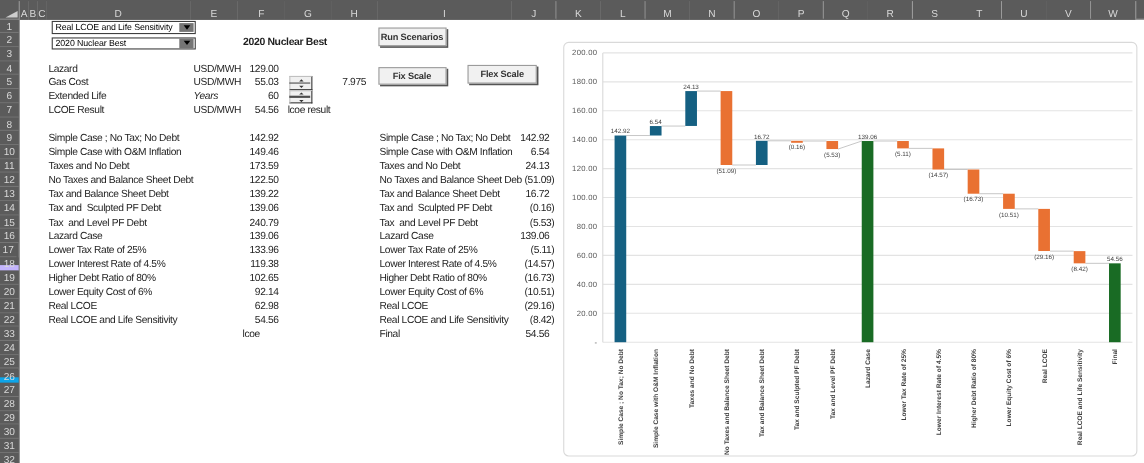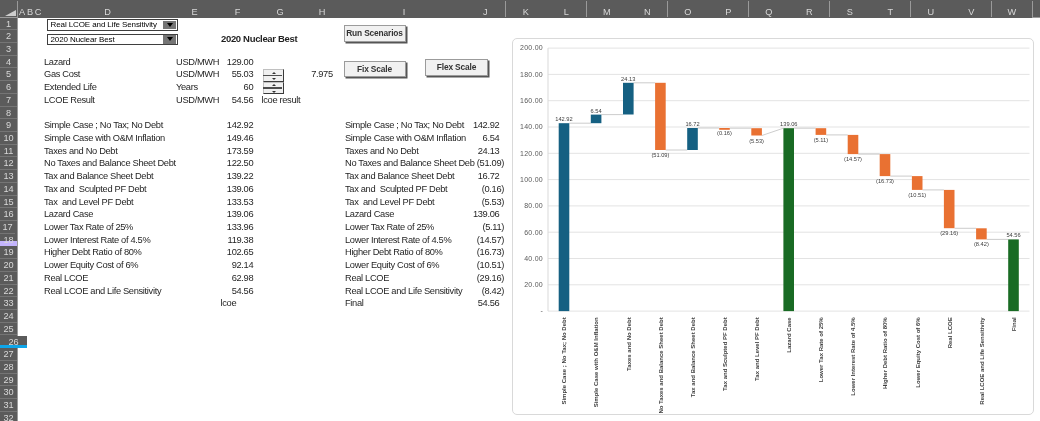--- a/index.html
+++ b/index.html
@@ -75,21 +75,21 @@
 <div class="hdr" style="left:0;top:208.30px;width:17px;height:12.72px;text-align:center;line-height:12.72px;border-bottom:1px solid #757575">16</div>
 <div class="hdr" style="left:0;top:221.02px;width:15px;height:12.72px;text-align:center;line-height:12.72px;border-bottom:1px solid #757575">17</div>
 <div class="hdr" style="left:0;top:233.74px;width:17px;height:12.72px;text-align:center;line-height:12.72px;border-bottom:5px solid #c4b5fd">18</div>
 <div class="hdr" style="left:0;top:246.46px;width:17px;height:12.72px;text-align:center;line-height:12.72px;border-bottom:1px solid #757575">19</div>
 <div class="hdr" style="left:0;top:259.18px;width:17px;height:12.72px;text-align:center;line-height:12.72px;border-bottom:1px solid #757575">20</div>
 <div class="hdr" style="left:0;top:271.90px;width:17px;height:12.72px;text-align:center;line-height:12.72px;border-bottom:1px solid #757575">21</div>
 <div class="hdr" style="left:0;top:284.62px;width:17px;height:12.72px;text-align:center;line-height:12.72px;border-bottom:1px solid #757575">22</div>
 <div class="hdr" style="left:0;top:297.34px;width:17px;height:12.72px;text-align:center;line-height:12.72px;border-bottom:1px solid #757575">33</div>
 <div class="hdr" style="left:0;top:310.06px;width:17px;height:12.72px;text-align:center;line-height:12.72px;border-bottom:1px solid #757575">24</div>
 <div class="hdr" style="left:0;top:322.78px;width:17px;height:12.72px;text-align:center;line-height:12.72px;border-bottom:1px solid #757575">25</div>
-<div class="hdr" style="left:0;top:335.50px;width:27px;height:12.72px;text-align:center;line-height:12.72px;border-bottom:3px solid #0ea5e9">26</div>
+<div class="hdr" style="left:0;top:335.50px;width:17px;height:12.72px;text-align:center;line-height:12.72px;border-bottom:5px solid #0ea5e9">26</div>
 <div class="hdr" style="left:0;top:348.22px;width:17px;height:12.72px;text-align:center;line-height:12.72px;border-bottom:1px solid #757575">27</div>
 <div class="hdr" style="left:0;top:360.94px;width:17px;height:12.72px;text-align:center;line-height:12.72px;border-bottom:1px solid #757575">28</div>
 <div class="hdr" style="left:0;top:373.66px;width:17px;height:12.72px;text-align:center;line-height:12.72px;border-bottom:1px solid #757575">29</div>
 <div class="hdr" style="left:0;top:386.38px;width:17px;height:12.72px;text-align:center;line-height:12.72px;border-bottom:1px solid #757575">30</div>
 <div class="hdr" style="left:0;top:399.10px;width:17px;height:12.72px;text-align:center;line-height:12.72px;border-bottom:1px solid #757575">31</div>
 <div class="hdr" style="left:0;top:411.82px;width:17px;height:12.72px;text-align:center;line-height:12.72px;border-bottom:1px solid #757575">32</div>
 <div style="position:absolute;left:46.5px;top:19px;width:131px;height:11.5px;background:#fff;border:1px solid #3f3f3f;font-size:8px;color:#000;line-height:9.5px;padding-left:3px;letter-spacing:-0.1px;white-space:nowrap">Real LCOE and Life Sensitivity<div style="position:absolute;right:0.5px;top:0.5px;width:13px;height:8.5px;background:#757575;display:flex;align-items:center;justify-content:center">
       <div style="width:0;height:0;border-left:3px solid transparent;border-right:3px solid transparent;border-top:4px solid #000"></div>
     </div></div>
 <div style="position:absolute;left:46.5px;top:33.5px;width:131px;height:11.5px;background:#fff;border:1px solid #3f3f3f;font-size:8px;color:#000;line-height:9.5px;padding-left:3px;letter-spacing:-0.1px;white-space:nowrap">2020 Nuclear Best<div style="position:absolute;right:0.5px;top:0.5px;width:13px;height:8.5px;background:#757575;display:flex;align-items:center;justify-content:center">
@@ -99,21 +99,21 @@
 <div class="btn" style="left:343.5px;top:24.5px;width:62px;height:17.5px">Run Scenarios</div>
 <div class="btn" style="left:343.5px;top:60.5px;width:62px;height:16.5px">Fix Scale</div>
 <div class="btn" style="left:425px;top:58.5px;width:63px;height:17.5px">Flex Scale</div>
 <div class="cell " style="left:44px;top:55.66px;height:12.72px;line-height:12.72px;">Lazard</div>
 <div class="cell " style="left:176px;top:55.66px;height:12.72px;line-height:12.72px;">USD/MWH</div>
 <div class="cell rt" style="left:200px;top:55.66px;height:12.72px;line-height:12.72px;width:53.3px;">129.00</div>
 <div class="cell " style="left:44px;top:68.38px;height:12.72px;line-height:12.72px;">Gas Cost</div>
 <div class="cell " style="left:176px;top:68.38px;height:12.72px;line-height:12.72px;">USD/MWH</div>
 <div class="cell rt" style="left:200px;top:68.38px;height:12.72px;line-height:12.72px;width:53.3px;">55.03</div>
 <div class="cell " style="left:44px;top:81.10px;height:12.72px;line-height:12.72px;">Extended Life</div>
-<div class="cell " style="left:176px;top:81.10px;height:12.72px;line-height:12.72px;">Years</div>
+<div class="cell " style="left:176px;top:81.10px;height:12.72px;line-height:12.72px;font-style:italic;">Years</div>
 <div class="cell rt" style="left:200px;top:81.10px;height:12.72px;line-height:12.72px;width:53.3px;">60</div>
 <div class="cell " style="left:44px;top:93.82px;height:12.72px;line-height:12.72px;">LCOE Result</div>
 <div class="cell " style="left:176px;top:93.82px;height:12.72px;line-height:12.72px;">USD/MWH</div>
 <div class="cell rt" style="left:200px;top:93.82px;height:12.72px;line-height:12.72px;width:53.3px;">54.56</div>
 <div class="cell " style="left:261.5px;top:93.82px;height:12.72px;line-height:12.72px;">lcoe result</div>
 <div class="cell " style="left:301px;top:68.38px;height:12.72px;line-height:12.72px;width:42px;text-align:center;">7.975</div>
 <div style="position:absolute;left:263px;top:69px;width:20.5px;height:12.5px;background:#f0f0f0;border-top:1px solid #c0c0c0;border-left:1px solid #c0c0c0;border-right:1.5px solid #3a3a3a;border-bottom:1.5px solid #3a3a3a">
     <div style="position:absolute;left:-1px;top:4.6px;width:19px;height:1.6px;background:#4d4d4d"></div>
     <div style="position:absolute;left:7.5px;top:1.8px;width:0;height:0;border-left:2px solid transparent;border-right:2px solid transparent;border-bottom:2.4px solid #333"></div>
     <div style="position:absolute;left:7.5px;top:8.2px;width:0;height:0;border-left:2px solid transparent;border-right:2px solid transparent;border-top:2.4px solid #333"></div>
@@ -129,21 +129,21 @@
 <div class="cell rt" style="left:200px;top:131.98px;height:12.72px;line-height:12.72px;width:53.3px;">149.46</div>
 <div class="cell " style="left:44px;top:144.70px;height:12.72px;line-height:12.72px;">Taxes and No Debt</div>
 <div class="cell rt" style="left:200px;top:144.70px;height:12.72px;line-height:12.72px;width:53.3px;">173.59</div>
 <div class="cell " style="left:44px;top:157.42px;height:12.72px;line-height:12.72px;">No Taxes and Balance Sheet Debt</div>
 <div class="cell rt" style="left:200px;top:157.42px;height:12.72px;line-height:12.72px;width:53.3px;">122.50</div>
 <div class="cell " style="left:44px;top:170.14px;height:12.72px;line-height:12.72px;">Tax and Balance Sheet Debt</div>
 <div class="cell rt" style="left:200px;top:170.14px;height:12.72px;line-height:12.72px;width:53.3px;">139.22</div>
 <div class="cell " style="left:44px;top:182.86px;height:12.72px;line-height:12.72px;">Tax and  Sculpted PF Debt</div>
 <div class="cell rt" style="left:200px;top:182.86px;height:12.72px;line-height:12.72px;width:53.3px;">139.06</div>
 <div class="cell " style="left:44px;top:195.58px;height:12.72px;line-height:12.72px;">Tax  and Level PF Debt</div>
-<div class="cell rt" style="left:200px;top:195.58px;height:12.72px;line-height:12.72px;width:53.3px;">133.53</div>
+<div class="cell rt" style="left:200px;top:195.58px;height:12.72px;line-height:12.72px;width:53.3px;">240.79</div>
 <div class="cell " style="left:44px;top:208.30px;height:12.72px;line-height:12.72px;">Lazard Case</div>
 <div class="cell rt" style="left:200px;top:208.30px;height:12.72px;line-height:12.72px;width:53.3px;">139.06</div>
 <div class="cell " style="left:44px;top:221.02px;height:12.72px;line-height:12.72px;">Lower Tax Rate of 25%</div>
 <div class="cell rt" style="left:200px;top:221.02px;height:12.72px;line-height:12.72px;width:53.3px;">133.96</div>
 <div class="cell " style="left:44px;top:233.74px;height:12.72px;line-height:12.72px;">Lower Interest Rate of 4.5%</div>
 <div class="cell rt" style="left:200px;top:233.74px;height:12.72px;line-height:12.72px;width:53.3px;">119.38</div>
 <div class="cell " style="left:44px;top:246.46px;height:12.72px;line-height:12.72px;">Higher Debt Ratio of 80%</div>
 <div class="cell rt" style="left:200px;top:246.46px;height:12.72px;line-height:12.72px;width:53.3px;">102.65</div>
 <div class="cell " style="left:44px;top:259.18px;height:12.72px;line-height:12.72px;">Lower Equity Cost of 6%</div>
 <div class="cell rt" style="left:200px;top:259.18px;height:12.72px;line-height:12.72px;width:53.3px;">92.14</div>

